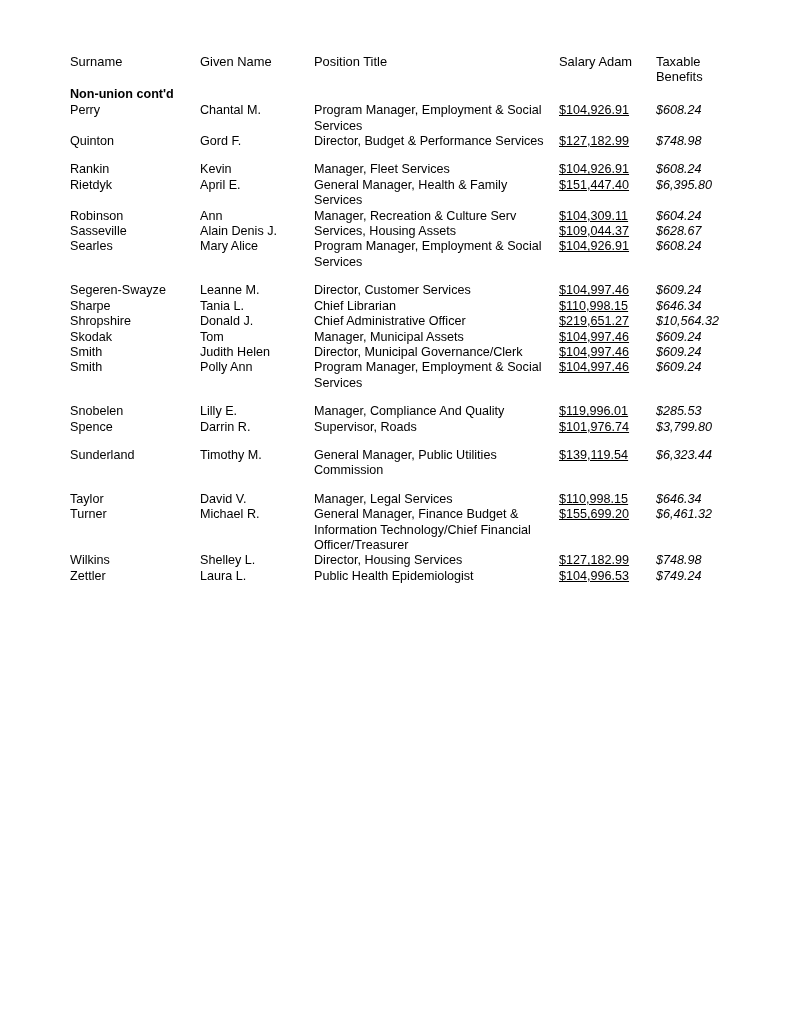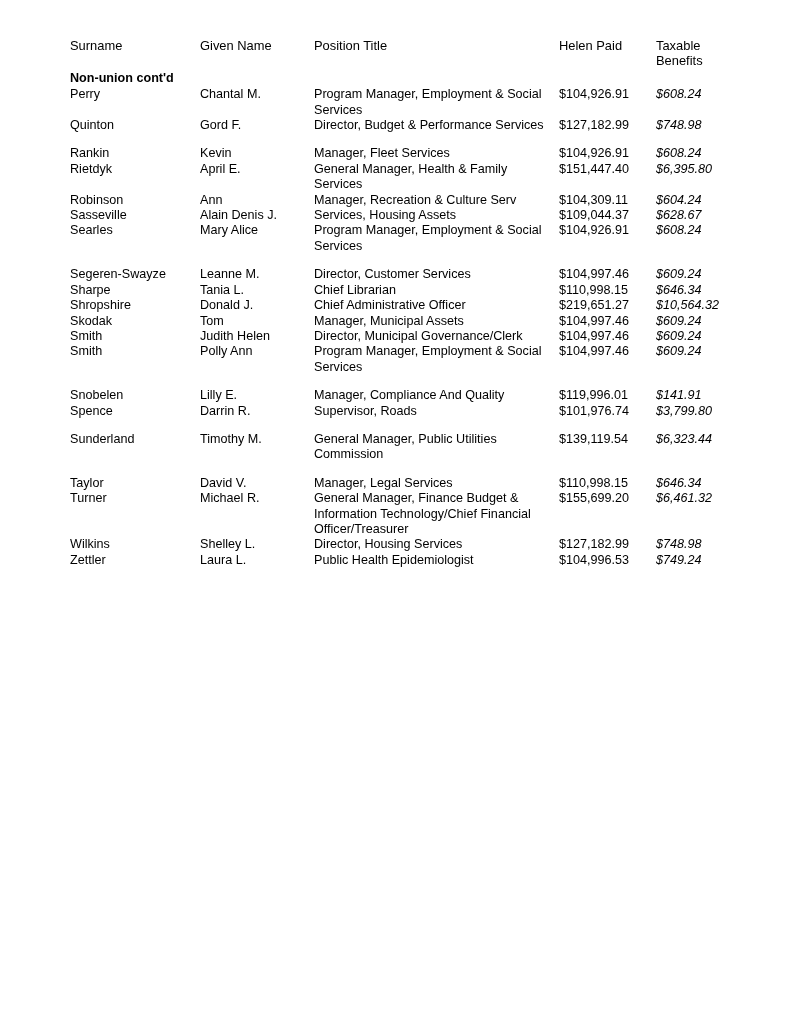--- a/index.html
+++ b/index.html
@@ -13,21 +13,21 @@
     font-family: "Liberation Sans", sans-serif;
     color: #000000;
     -webkit-font-smoothing: antialiased;
   }
   .page {
     position: relative;
     width: 672px;
     height: 1035px;
     background: #ffffff;
     box-sizing: border-box;
-    padding: 38px 60px 0 70px;
+    padding: 54px 60px 0 70px;
   }
   table.salary-table {
     width: 664px;
     border-collapse: collapse;
     table-layout: fixed;
     font-size: 12.6px;
   }
   table.salary-table th,
   table.salary-table td {
     padding: 0;
@@ -64,20 +64,21 @@
     display: block;
   }
   .hdr-stack span {
     display: block;
   }
 
   td.cell-salary {
     text-align: right;
     padding-right: 2px;
     white-space: nowrap;
+    text-decoration: underline;
   }
   td.cell-benefit {
     text-align: right;
     white-space: nowrap;
     font-style: italic;
   }
   td.cell-surname { padding-right: 4px; }
   td.cell-given   { padding-right: 6px; white-space: nowrap; }
   td.cell-position { padding-right: 10px; }
 
@@ -101,21 +102,21 @@
       <col class="c-given">
       <col class="c-position">
       <col class="c-salary">
       <col class="c-benefit">
     </colgroup>
     <thead>
       <tr>
         <th class="h-surname">Surname</th>
         <th class="h-given">Given Name</th>
         <th class="h-position">Position Title</th>
-        <th class="h-salary">Helen Paid</th>
+        <th class="h-salary">Salary Adam</th>
         <th class="h-benefit">
           <span class="hdr-stack">
             <span>Taxable</span>
             <span>Benefits</span>
           </span>
         </th>
       </tr>
     </thead>
     <tbody>
       <tr class="section-row">
@@ -242,21 +243,21 @@
           <td class="cell-salary">$104,997.46</td>
           <td class="cell-benefit">$609.24</td>
         </tr>
         <tr class="data-row gap-before">
           <td class="cell-surname">Snobelen</td>
           <td class="cell-given">Lilly E.</td>
           <td class="cell-position">
             <span class="pos-line">Manager, Compliance And Quality</span>
           </td>
           <td class="cell-salary">$119,996.01</td>
-          <td class="cell-benefit">$141.91</td>
+          <td class="cell-benefit">$285.53</td>
         </tr>
         <tr class="data-row">
           <td class="cell-surname">Spence</td>
           <td class="cell-given">Darrin R.</td>
           <td class="cell-position">
             <span class="pos-line">Supervisor, Roads</span>
           </td>
           <td class="cell-salary">$101,976.74</td>
           <td class="cell-benefit">$3,799.80</td>
         </tr>

